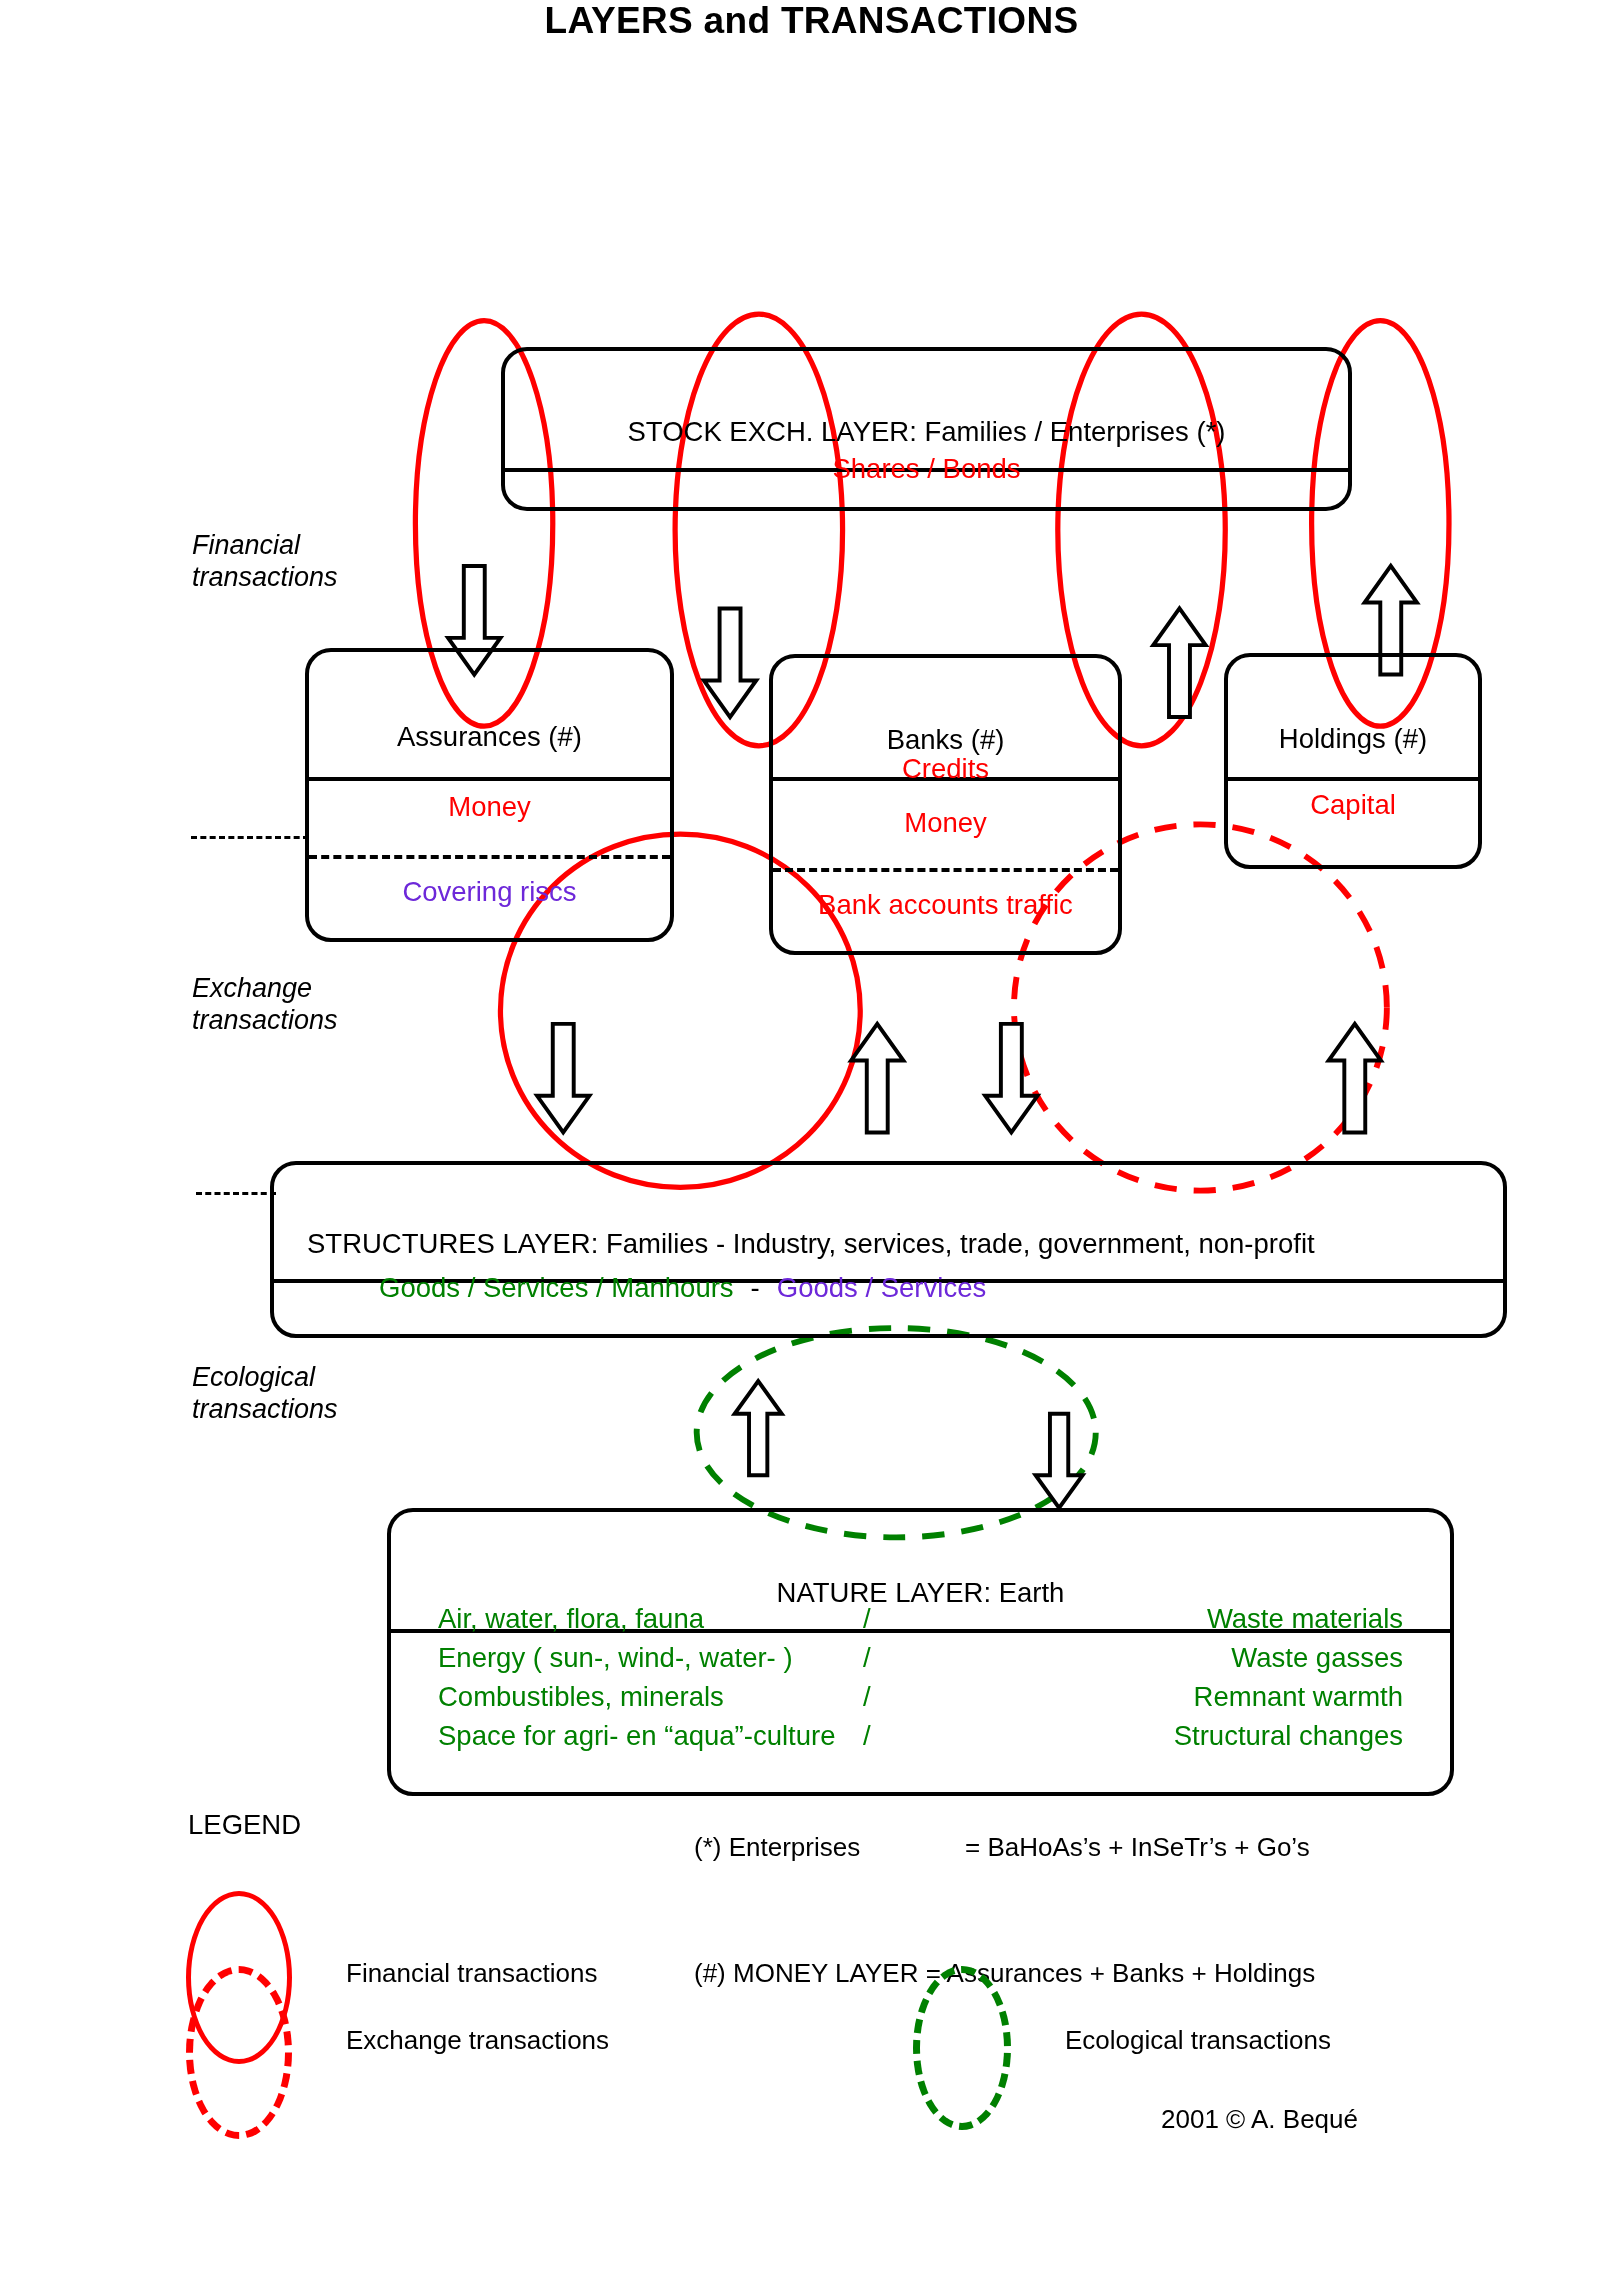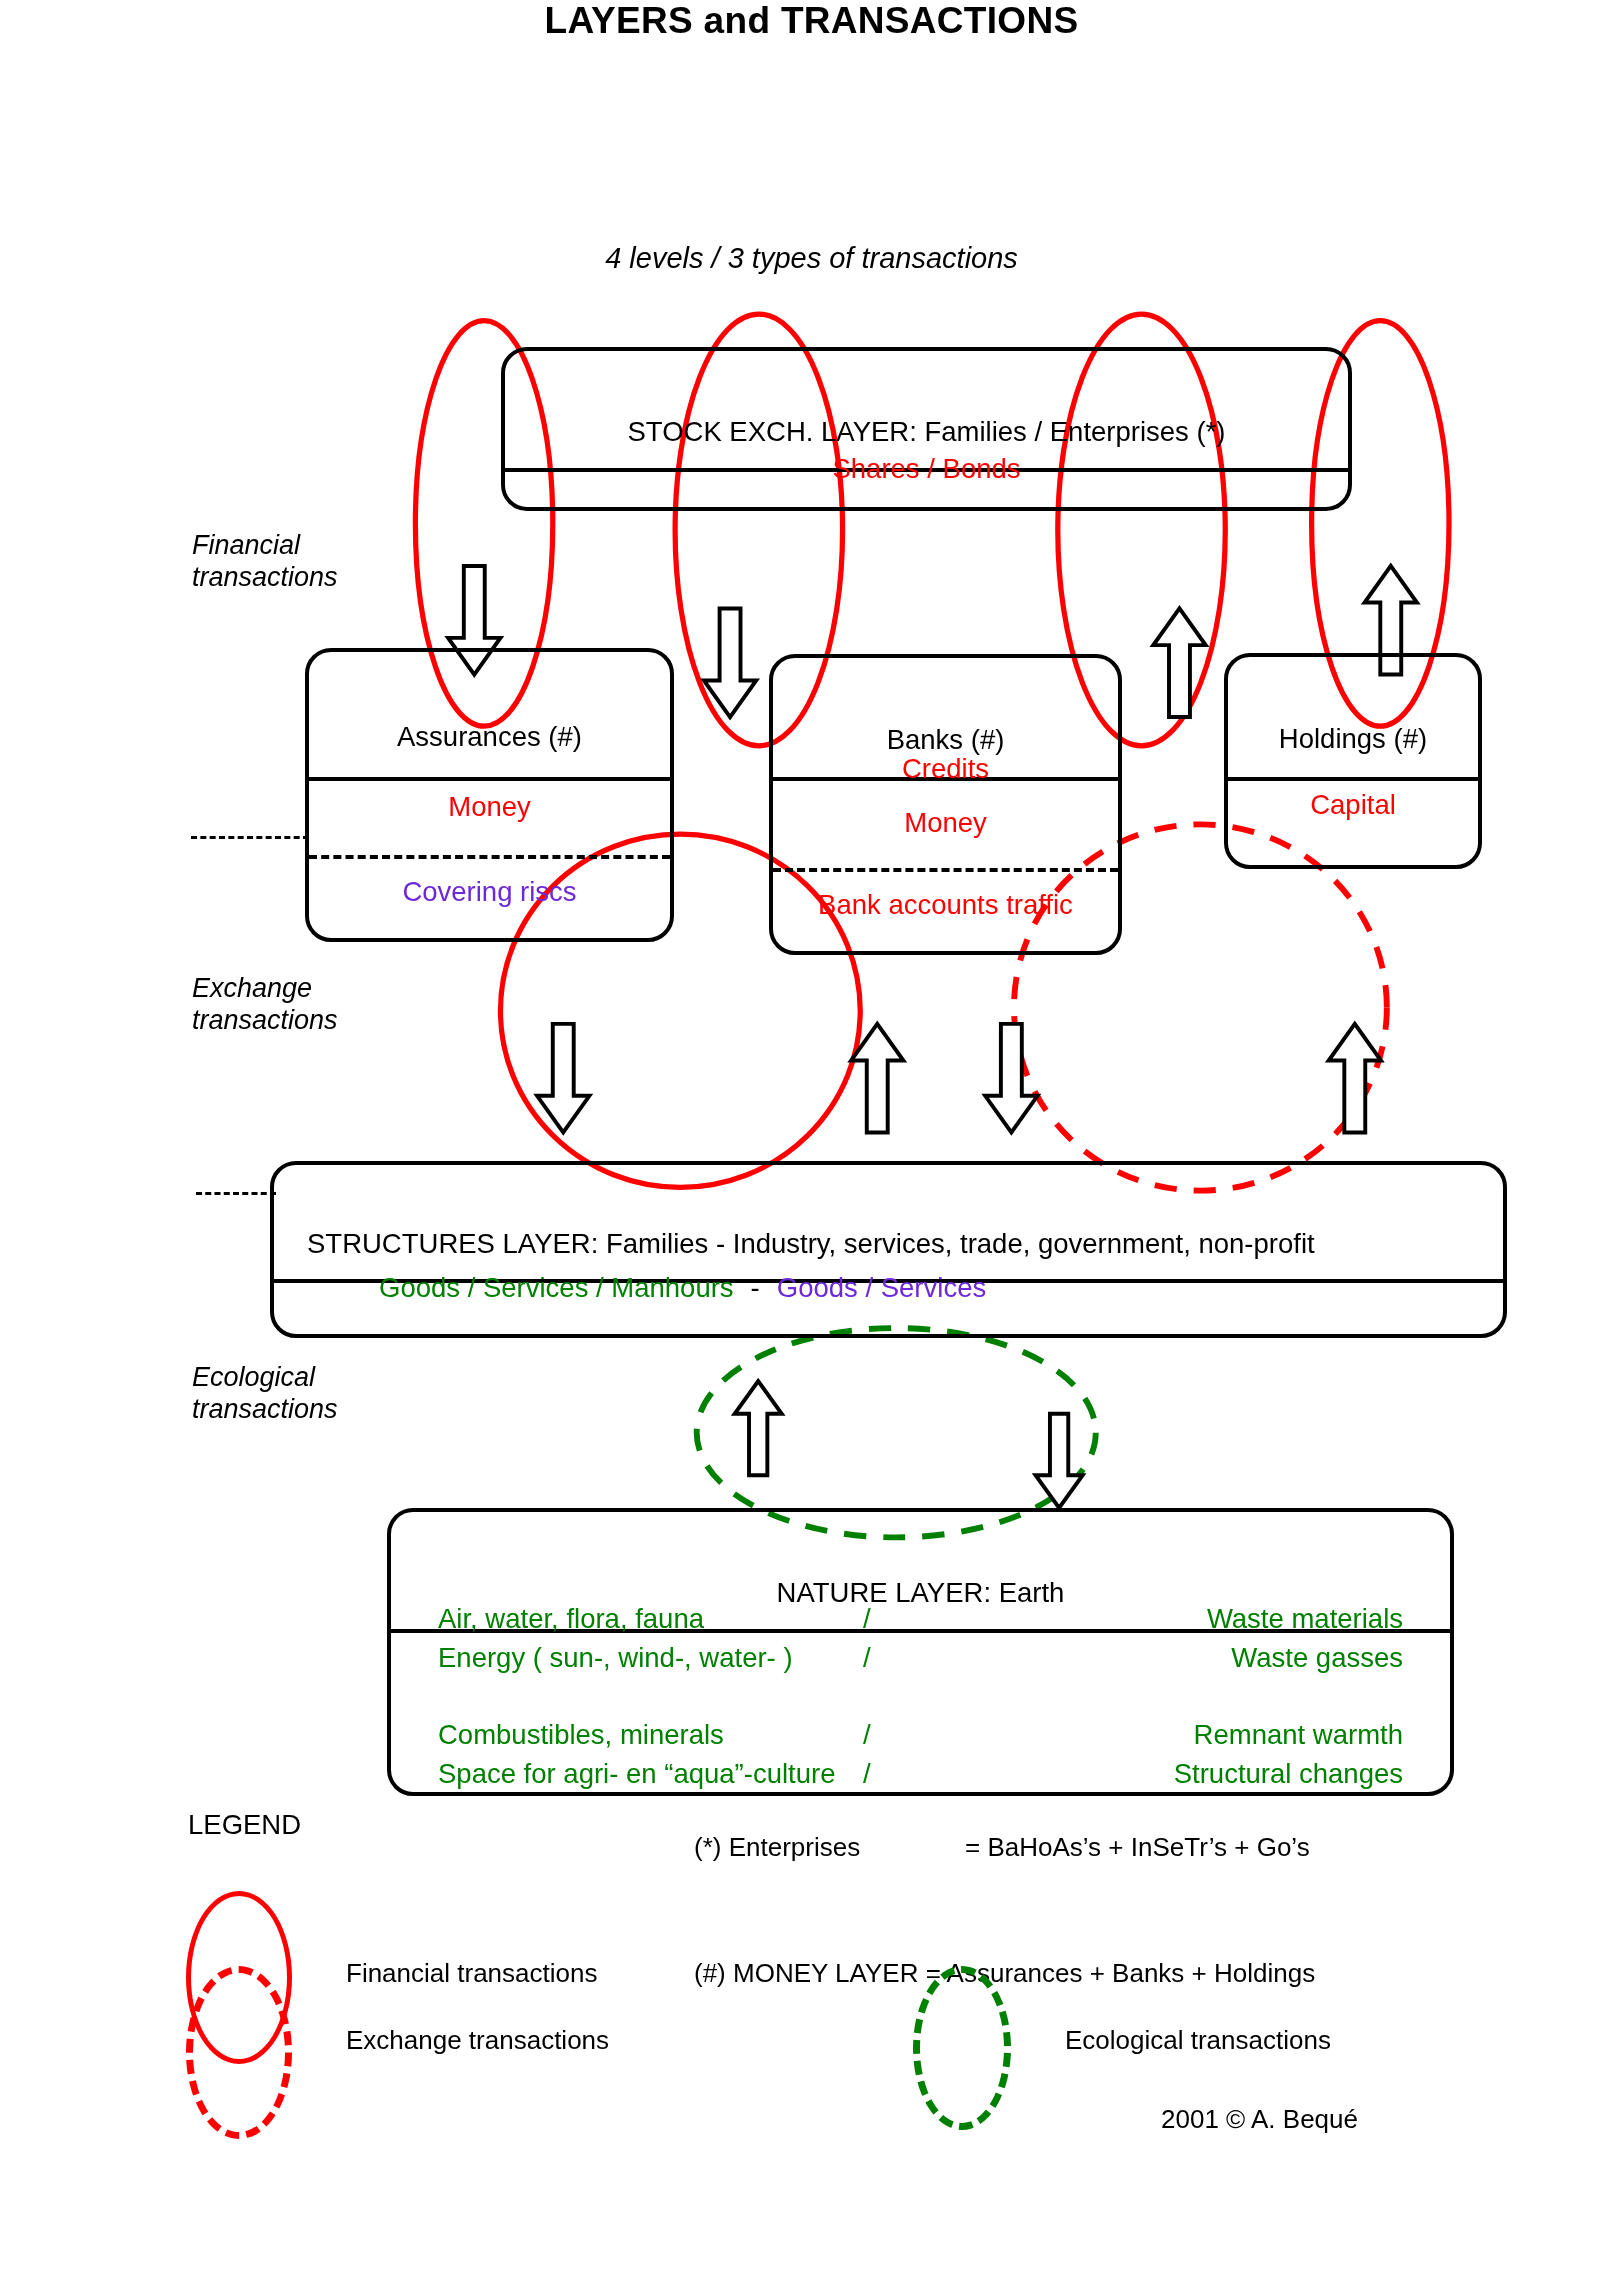--- a/index.html
+++ b/index.html
@@ -32,21 +32,20 @@
   .lg-txt{font-size:26px;white-space:nowrap;}
   .ell{position:absolute;box-sizing:border-box;border-radius:50%;}
   svg{position:absolute;left:0;top:0;overflow:visible;}
 </style>
 </head>
 <body>
 
 <div id="stage">
 
   <div class="abs" id="title">LAYERS and TRANSACTIONS</div>
-  <div class="abs" id="subtitle">4 levels  /  3 types of transactions</div>
 
   <svg width="1623" height="2295" viewBox="0 0 2481 3508">
 
     <g fill="none" stroke="#ff0000" stroke-width="8">
       <ellipse cx="740" cy="800" rx="105" ry="310"></ellipse>
       <ellipse cx="1160" cy="810" rx="128" ry="330"></ellipse>
       <ellipse cx="1745" cy="810" rx="128" ry="330"></ellipse>
       <ellipse cx="2110" cy="800" rx="105" ry="310"></ellipse>
     </g>
 
@@ -151,21 +150,21 @@
       <div class="nrow" style="position:relative;height:39px;">
         <span class="hdr-txt green abs" style="left:47px;top:0;">Air, water, flora, fauna</span>
         <span class="hdr-txt green abs" style="left:472px;top:0;">/</span>
         <span class="hdr-txt green abs" style="right:47px;top:0;text-align:right;">Waste materials</span>
       </div>
       <div class="nrow" style="position:relative;height:39px;">
         <span class="hdr-txt green abs" style="left:47px;top:0;">Energy ( sun-, wind-, water- )</span>
         <span class="hdr-txt green abs" style="left:472px;top:0;">/</span>
         <span class="hdr-txt green abs" style="right:47px;top:0;text-align:right;">Waste gasses</span>
       </div>
-      <div class="nrow" style="position:relative;height:39px;margin-top:38px;">
+      <div class="nrow" style="position:relative;height:39px;">
         <span class="hdr-txt green abs" style="left:47px;top:0;">Combustibles, minerals</span>
         <span class="hdr-txt green abs" style="left:472px;top:0;">/</span>
         <span class="hdr-txt green abs" style="right:47px;top:0;text-align:right;">Remnant warmth</span>
       </div>
       <div class="nrow" style="position:relative;height:39px;">
         <span class="hdr-txt green abs" style="left:47px;top:0;">Space for agri- en “aqua”-culture</span>
         <span class="hdr-txt green abs" style="left:472px;top:0;">/</span>
         <span class="hdr-txt green abs" style="right:47px;top:0;text-align:right;">Structural changes</span>
       </div>
     </div>

